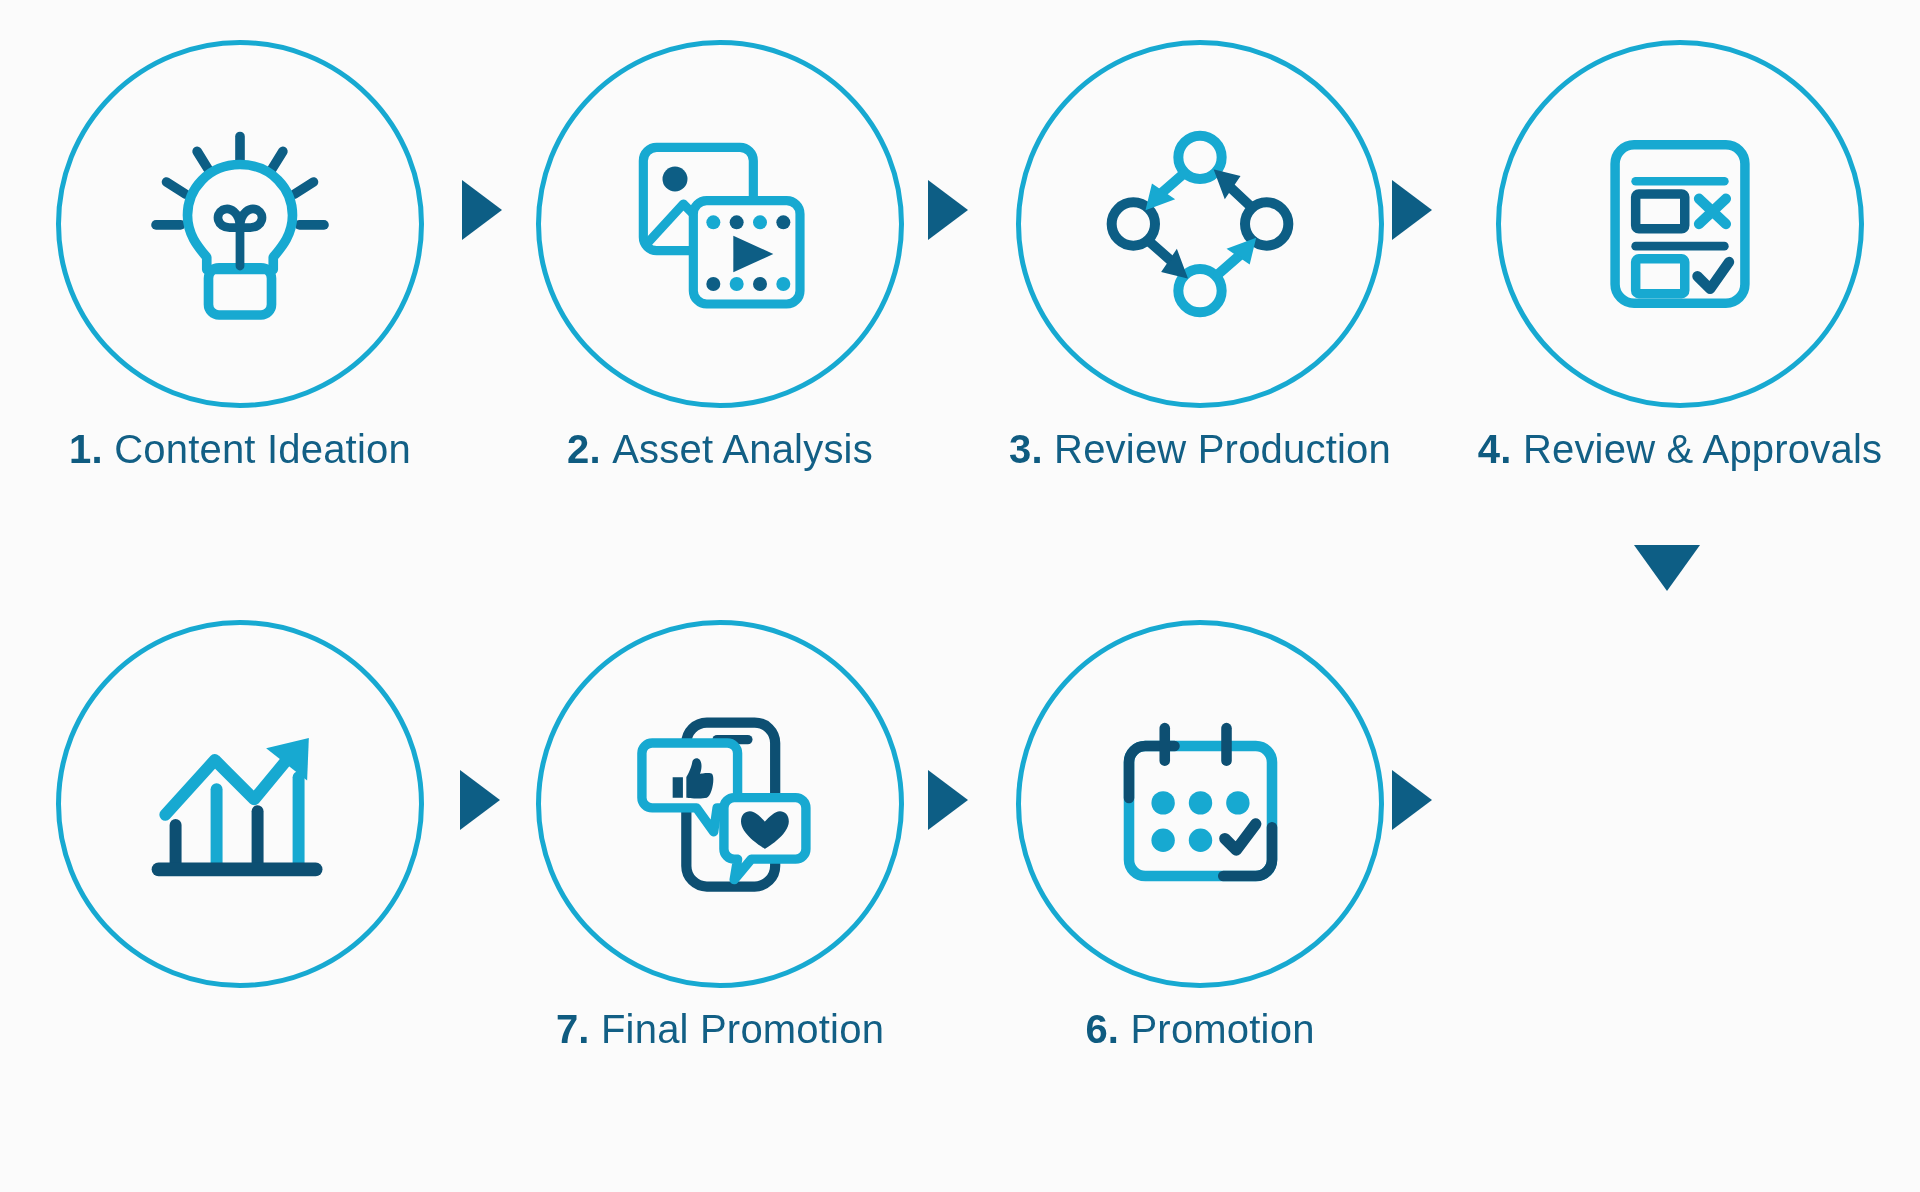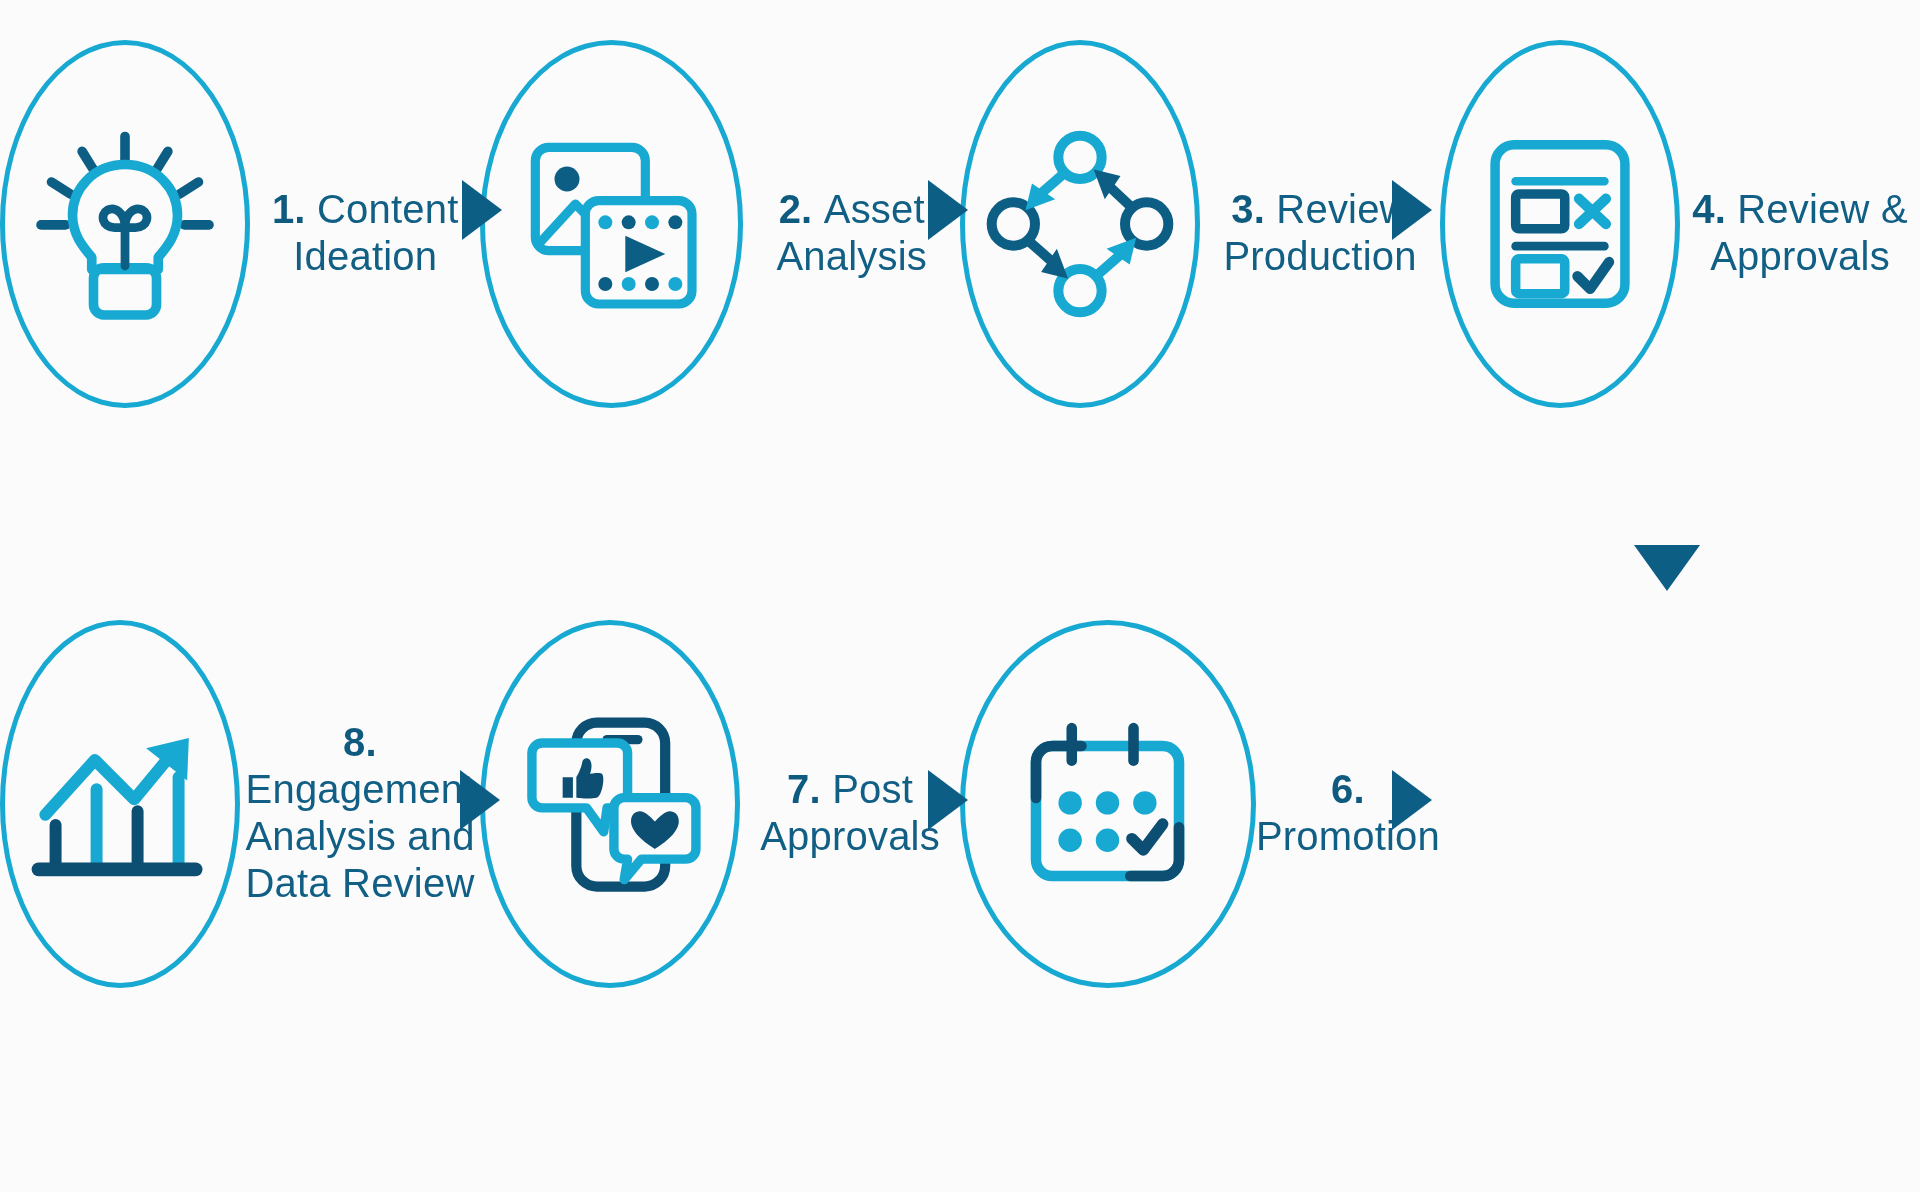--- a/index.html
+++ b/index.html
@@ -28,21 +28,21 @@
     align-items: flex-start;
     justify-content: flex-start;
   }
   #row1 { top: 40px; }
   #row2 { top: 620px; }
 
   .step {
     position: relative;
     width: 480px;
     display: flex;
-    flex-direction: row;
+    flex-direction: column;
     align-items: center;
     justify-content: space-between;
   }
   .circle {
     width: 368px;
     height: 368px;
     border-radius: 50%;
     border: 5px solid #17a9d1;
     box-sizing: border-box;
     display: flex;
@@ -242,45 +242,41 @@
 
             <line x1="22" y1="72" x2="22" y2="98" stroke="#0d4f72" stroke-width="7" stroke-linecap="round"></line>
             <line x1="46" y1="51" x2="46" y2="98" stroke="#17a9d1" stroke-width="7" stroke-linecap="round"></line>
             <line x1="70" y1="64" x2="70" y2="98" stroke="#0d4f72" stroke-width="7" stroke-linecap="round"></line>
             <line x1="94" y1="44" x2="94" y2="98" stroke="#17a9d1" stroke-width="7" stroke-linecap="round"></line>
 
             <line x1="12" y1="98" x2="104" y2="98" stroke="#0d4f72" stroke-width="8" stroke-linecap="round"></line>
           </svg>
         </div>
       </div>
-      <div class="caption">
-        <span class="num">8. </span>
-        <span>Engagement Analysis and Data Review</span>
-      </div>
     </div>
 
     <div class="step">
       <div class="circle">
         <div class="icon-wrap">
           <svg width="205" height="205" viewBox="0 0 120 120">
 
             <rect x="40" y="12" width="52" height="96" rx="12" fill="#fbfbfb" stroke="#0d4f72" stroke-width="6"></rect>
             <line x1="58" y1="22" x2="76" y2="22" stroke="#0d4f72" stroke-width="5.5" stroke-linecap="round"></line>
 
             <path d="M20 24 L64 24 A6 6 0 0 1 70 30 L70 56 A6 6 0 0 1 64 62 L58 62 L56 76 L46 62 L20 62 A6 6 0 0 1 14 56 L14 30 A6 6 0 0 1 20 24 Z" fill="#fbfbfb" stroke="#17a9d1" stroke-width="5.5" stroke-linejoin="round"></path>
             <path d="M38 44 L38 56 L32 56 L32 44 Z M40 44 L40 56 C40 56 48 57 52 56 C55 55 57 44 55 42 C54 41 48 42 48 42 C48 42 50 37 48 34 C46.5 32 44 33 43.5 35 C43 39 40 44 40 44 Z" fill="#0d4f72"></path>
 
             <path d="M68 56 L104 56 A6 6 0 0 1 110 62 L110 86 A6 6 0 0 1 104 92 L78 92 L68 104 L70 92 L68 92 A6 6 0 0 1 62 86 L62 62 A6 6 0 0 1 68 56 Z" fill="#fbfbfb" stroke="#17a9d1" stroke-width="5.5" stroke-linejoin="round"></path>
             <path d="M86 86 C86 86 72 78 72 70 C72 65 76 63 79.5 64.5 C82.5 65.8 86 70 86 70 C86 70 89.5 65.8 92.5 64.5 C96 63 100 65 100 70 C100 78 86 86 86 86 Z" fill="#0d4f72"></path>
           </svg>
         </div>
       </div>
       <div class="caption">
         <span class="num">7. </span>
-        <span>Post Approvals</span>
+        <span>Final Promotion</span>
       </div>
     </div>
 
     <div class="step">
       <div class="circle">
         <div class="icon-wrap">
           <svg width="195" height="195" viewBox="0 0 120 120">
 
             <rect x="16" y="24" width="88" height="80" rx="10" fill="#fbfbfb" stroke="#17a9d1" stroke-width="6.5"></rect>
             <path d="M16 56 L16 34 A10 10 0 0 1 26 24 L44 24" fill="none" stroke="#0d4f72" stroke-width="6.5" stroke-linecap="round"></path>

